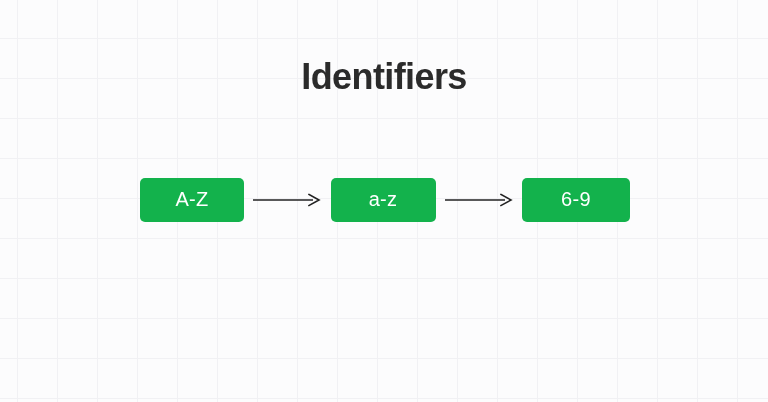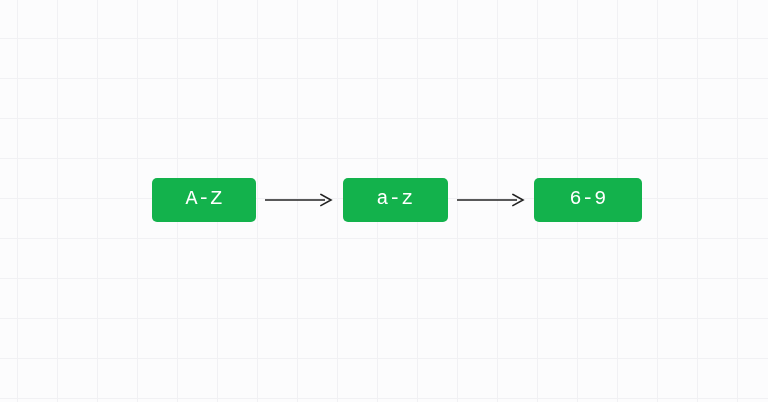--- a/index.html
+++ b/index.html
@@ -40,28 +40,27 @@
     letter-spacing: -0.6px;
     color: #2b2b2b;
     line-height: 44px;
     white-space: nowrap;
   }
 
   
   #flow {
     position: absolute;
     top: 178px;
-    left: 152px;
+    left: 140px;
     width: 490px;
     height: 44px;
     display: flex;
     flex-direction: row;
     align-items: center;
     justify-content: space-between;
-    font-family: Liberation Mono, monospace;
   }
 
   .node {
     height: 44px;
     border-radius: 5px;
     background-color: #13b24c;
     color: #ffffff;
     display: flex;
     align-items: center;
     justify-content: center;
@@ -92,20 +91,21 @@
   }
   .connector svg {
     display: block;
   }
 </style>
 </head>
 <body>
 
 <div id="canvas">
 
+  <div id="title">Identifiers</div>
 
   <div id="flow">
 
     <div class="node node-0">
       <span class="node-label">A-Z</span>
     </div>
 
     <div class="connector">
       <svg width="68" height="14" viewBox="0 0 68 14" aria-hidden="true">
         <line x1="0" y1="7" x2="60" y2="7" stroke="#222222" stroke-width="1.6"></line>

